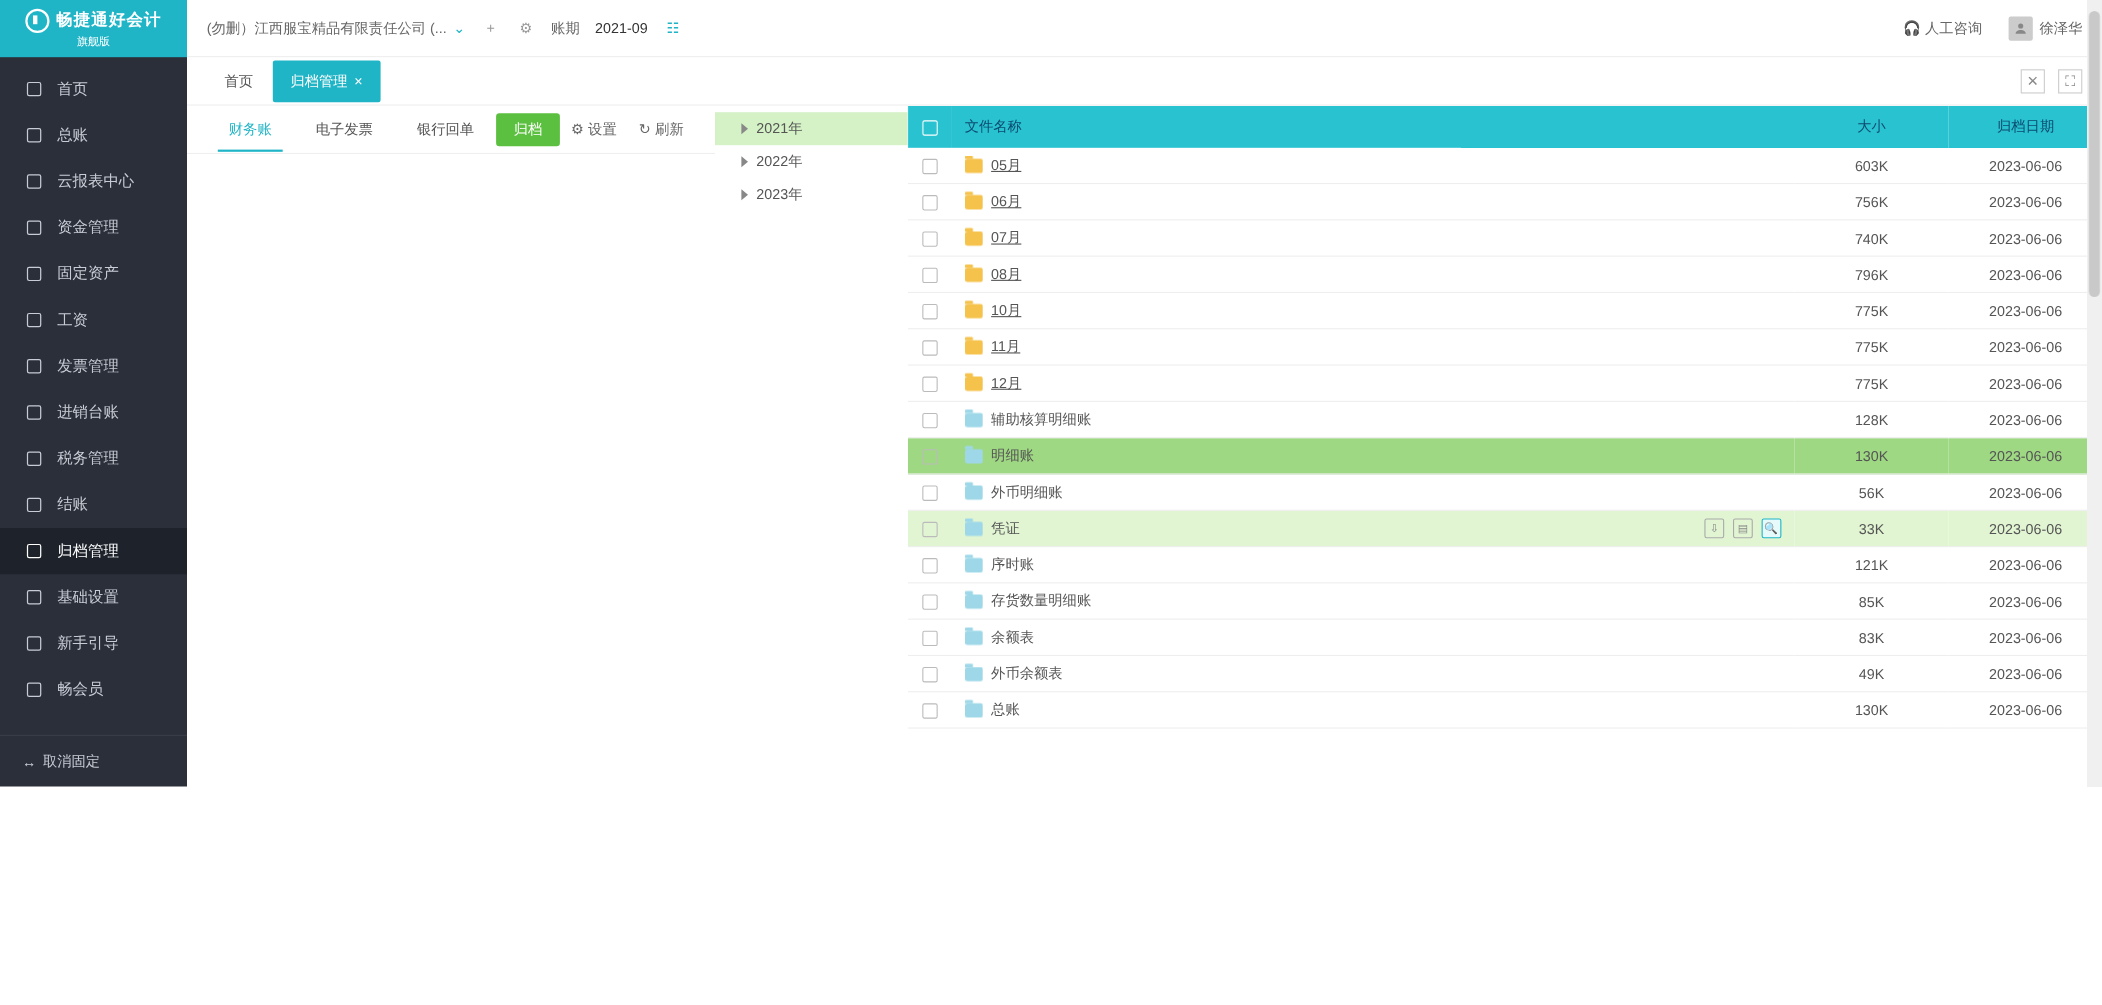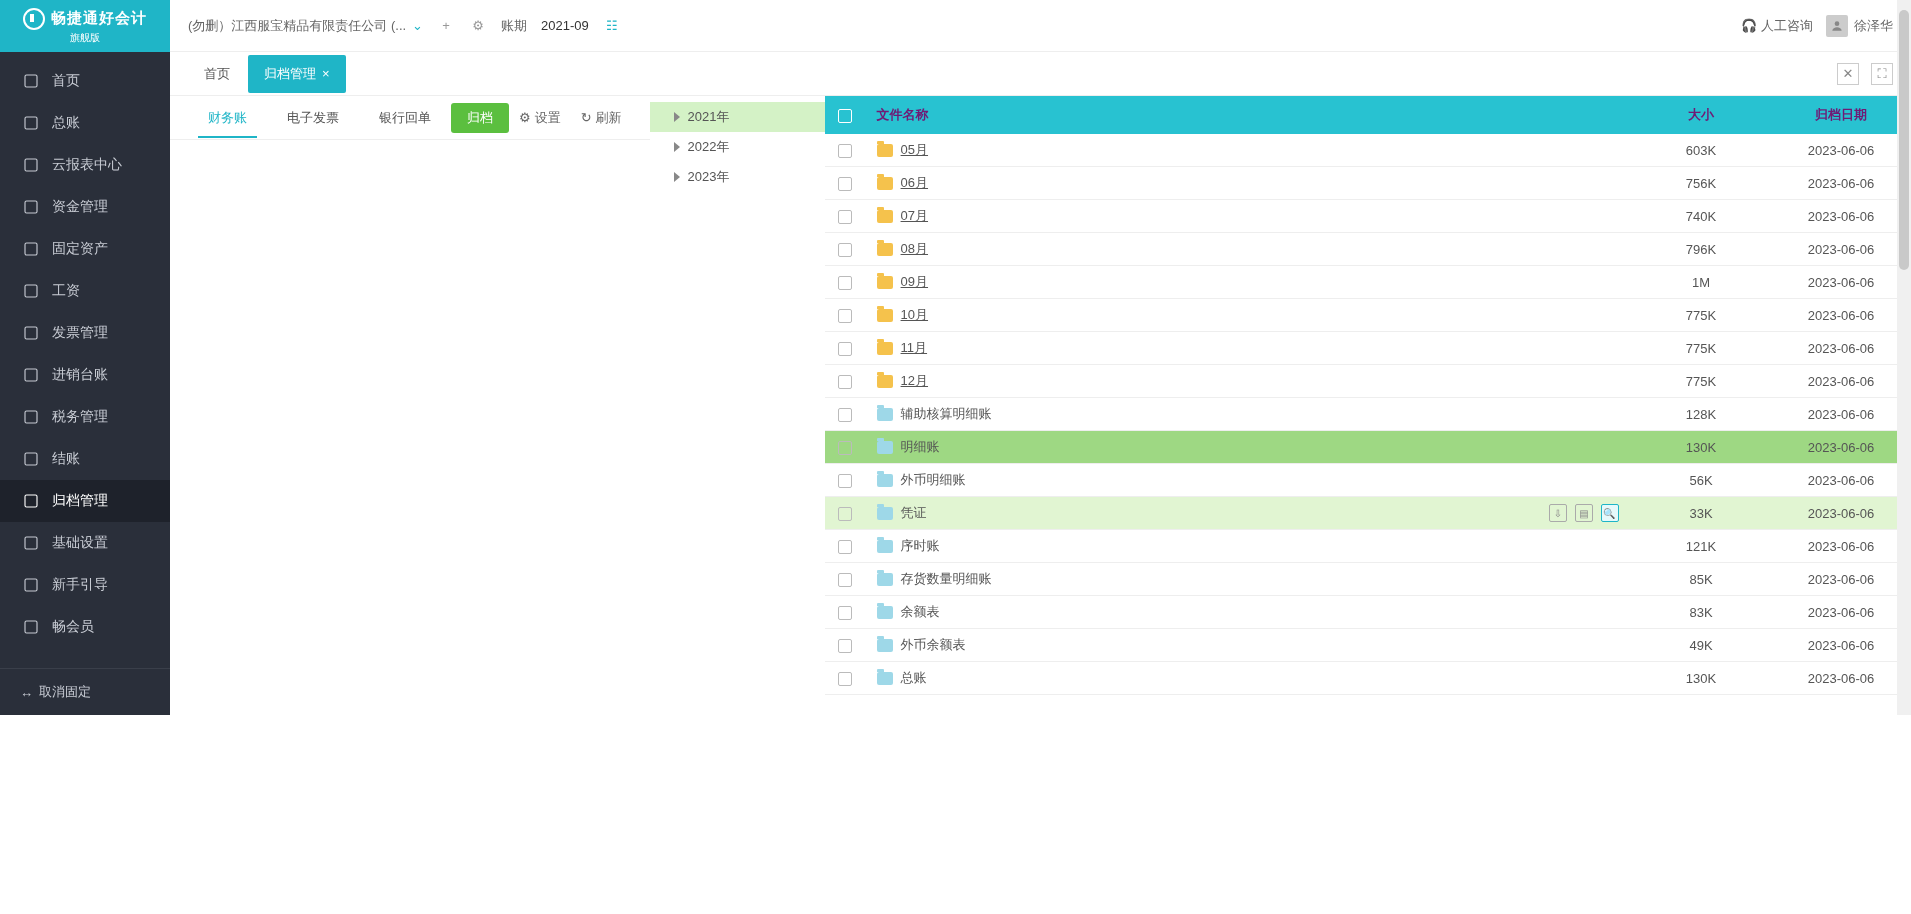--- a/index.html
+++ b/index.html
@@ -27,21 +27,21 @@
 .main { flex: 1; display: flex; flex-direction: column; background: #fff; }
 
 
 .topbar { height: 52px; display: flex; align-items: center; padding: 0 18px; border-bottom: 1px solid #eee; gap: 14px; }
 .company-sel { display: flex; align-items: center; gap: 6px; color: #666; cursor: pointer; }
 .chevron-d { color: #1fb5c7; }
 .top-icn { color: #999; cursor: pointer; width: 18px; text-align: center; }
 .period-lbl { color: #666; }
 .period-val { color: #333; }
 .top-spacer { flex: 1; }
-.top-right { display: flex; align-items: center; gap: 13px; color: #666; }
+.top-right { display: flex; align-items: center; gap: 24px; color: #666; }
 .user { display: flex; align-items: center; gap: 6px; }
 .avatar { width: 22px; height: 22px; background: #ccc; border-radius: 2px; display: inline-flex; align-items: center; justify-content: center; }
 
 
 .tabs-row { height: 44px; display: flex; align-items: center; padding: 0 18px; gap: 6px; border-bottom: 1px solid #eee; position: relative; }
 .tab { padding: 10px 16px; cursor: pointer; color: #555; border-radius: 2px; }
 .tab.active { background: #1fb5c7; color: #fff; }
 .tab .close { margin-left: 6px; }
 .tabs-right { margin-left: auto; display: flex; gap: 12px; align-items: center; color: #888; }
 .tabs-right .sq { width: 22px; height: 22px; border: 1px solid #ccc; display: inline-flex; align-items: center; justify-content: center; cursor: pointer; }
@@ -60,21 +60,21 @@
 
 
 .body { flex: 1; display: flex; overflow: hidden; }
 .tree { width: 175px; padding: 6px 0; }
 .tree-item { display: flex; align-items: center; gap: 8px; padding: 6px 18px 6px 24px; cursor: pointer; color: #555; }
 .tree-item.active { background: #d4f2c6; }
 .tree-caret { width: 0; height: 0; border-top: 5px solid transparent; border-bottom: 5px solid transparent; border-left: 6px solid #888; }
 
 .table-wrap { flex: 1; overflow: auto; position: relative; }
 table { width: 100%; border-collapse: collapse; }
-thead th { background: #28c2d1; color: #701a75; font-weight: bold; padding: 10px 12px; text-align: left; position: sticky; top: 0; }
+thead th { background: #28c2d1; color: #0c4a6e; font-weight: normal; padding: 10px 12px; text-align: left; position: sticky; top: 0; }
 thead th.center { text-align: center; }
 tbody td { padding: 7px 12px; border-bottom: 1px solid #eee; color: #555; }
 tbody td.center { text-align: center; }
 tbody tr.hl-green td { background: #9ed883; }
 tbody tr.hl-light td { background: #e1f5d2; }
 .chk { width: 14px; height: 14px; border: 1px solid #bbb; border-radius: 2px; display: inline-block; vertical-align: middle; cursor: pointer; }
 th .chk { border-color: #fff; }
 .folder-icon { width: 16px; height: 13px; background: #f5c24c; display: inline-block; vertical-align: middle; margin-right: 8px; border-radius: 2px; position: relative; }
 .folder-icon::before { content: ""; position: absolute; top: -3px; left: 0; width: 7px; height: 3px; background: #f5c24c; border-radius: 1px 1px 0 0; }
 .folder-icon.doc { background: #9ed8e8; }
@@ -324,26 +324,20 @@
                     <td class="center">2023-06-06</td>
                   </tr>
                   <tr>
                     <td class="center"><span class="chk"></span></td>
                     <td><span class="folder-icon"></span><span class="fname">08月</span></td>
                     <td class="center">796K</td>
                     <td class="center">2023-06-06</td>
                   </tr>
                   <tr>
                     <td class="center"><span class="chk"></span></td>
-                    <td><span class="folder-icon"></span><span class="fname">09月</span></td>
-                    <td class="center">1M</td>
-                    <td class="center">2023-06-06</td>
-                  </tr>
-                  <tr>
-                    <td class="center"><span class="chk"></span></td>
                     <td><span class="folder-icon"></span><span class="fname">10月</span></td>
                     <td class="center">775K</td>
                     <td class="center">2023-06-06</td>
                   </tr>
                   <tr>
                     <td class="center"><span class="chk"></span></td>
                     <td><span class="folder-icon"></span><span class="fname">11月</span></td>
                     <td class="center">775K</td>
                     <td class="center">2023-06-06</td>
                   </tr>

